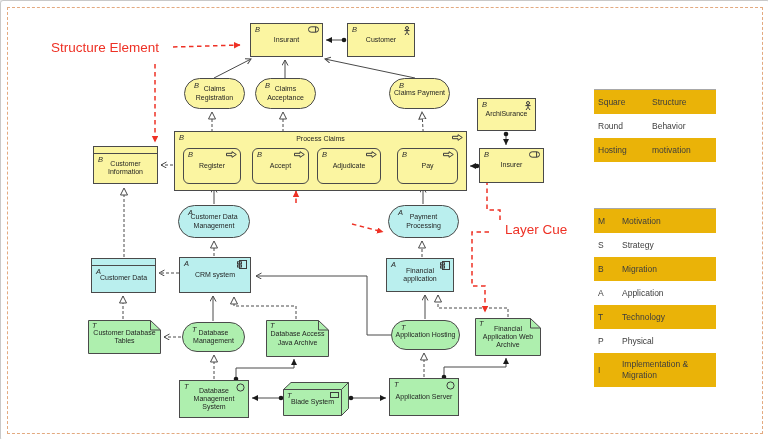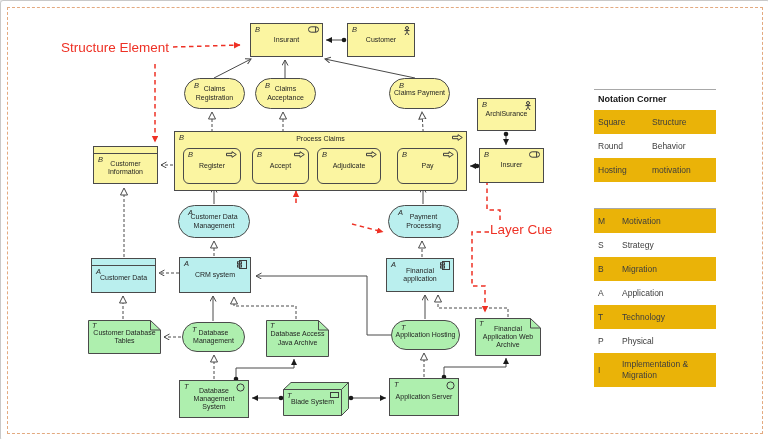--- a/index.html
+++ b/index.html
@@ -293,27 +293,26 @@
     <i class="ltr" style="top:9px">T</i>
   </div>
   <div class="node rect tech" style="left:388px;top:377px;width:70px;height:38px">
     <i class="ltr">T</i>
     <svg class="ic" width="9" height="9" viewBox="0 0 9 9">
           <circle cx="4.5" cy="4.5" r="3.6"></circle>
         </svg>
     <div class="lbl">Application Server</div>
   </div>
 
-  <div class="annot" style="left:60px;top:39px">Structure Element</div>
-  <div class="annot" style="left:489px;top:221px">Layer Cue</div>
+  <div class="annot" style="left:50px;top:39px">Structure Element</div>
+  <div class="annot" style="left:504px;top:221px">Layer Cue</div>
 
   <div class="legend">
     <div class="lsec" style="top:8px">
       <div class="lsep"></div>
-      <div class="lhead">Notation Corner</div>
       <div class="lrow shade">
         <span class="c1">Square</span>
         <span class="c2">Structure</span>
       </div>
       <div class="lrow">
         <span class="c1">Round</span>
         <span class="c2">Behavior</span>
       </div>
       <div class="lrow shade">
         <span class="c1">Hosting</span>

